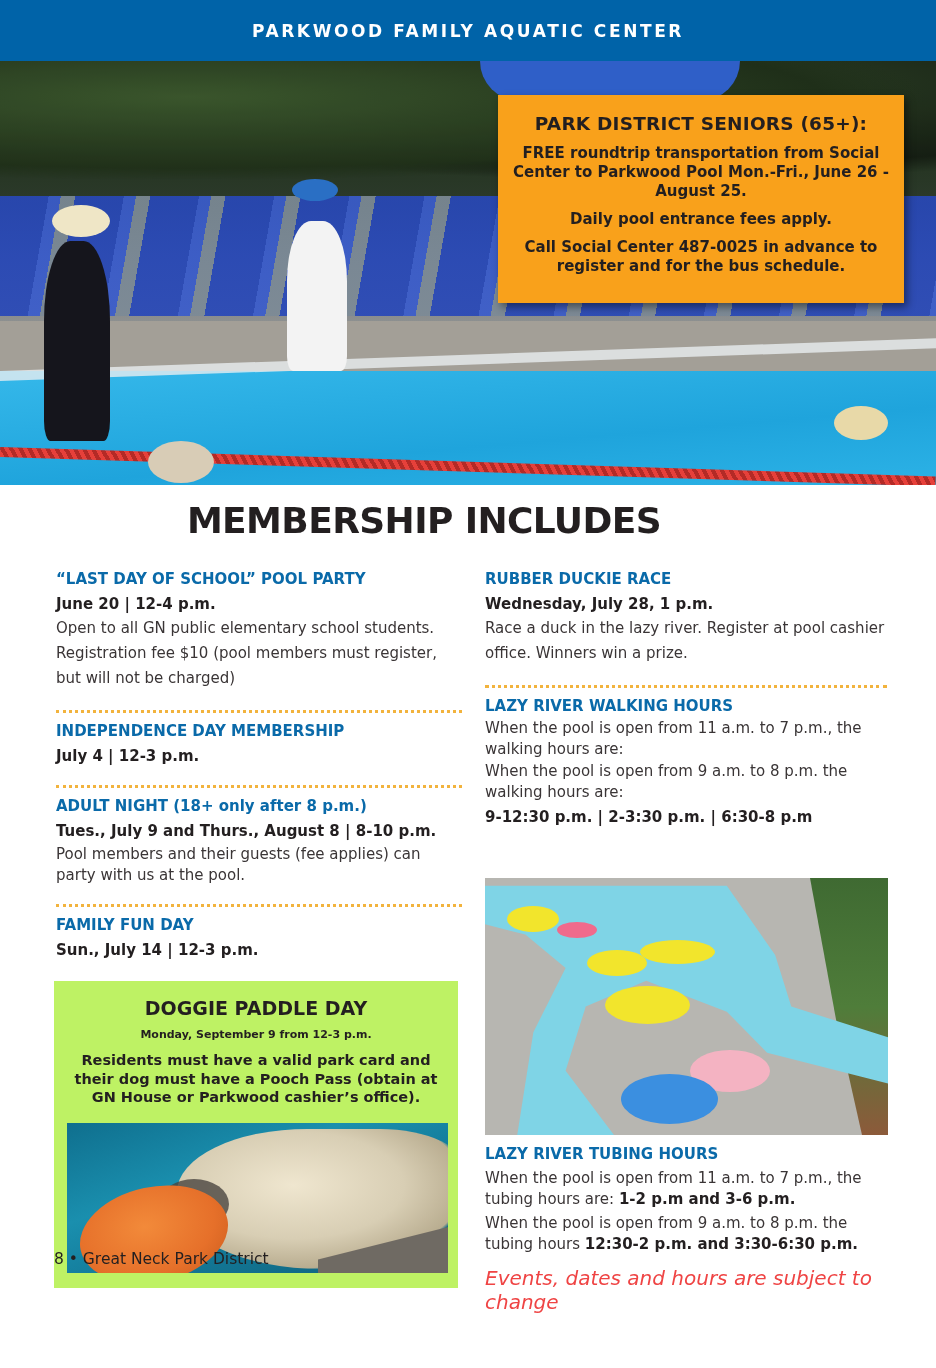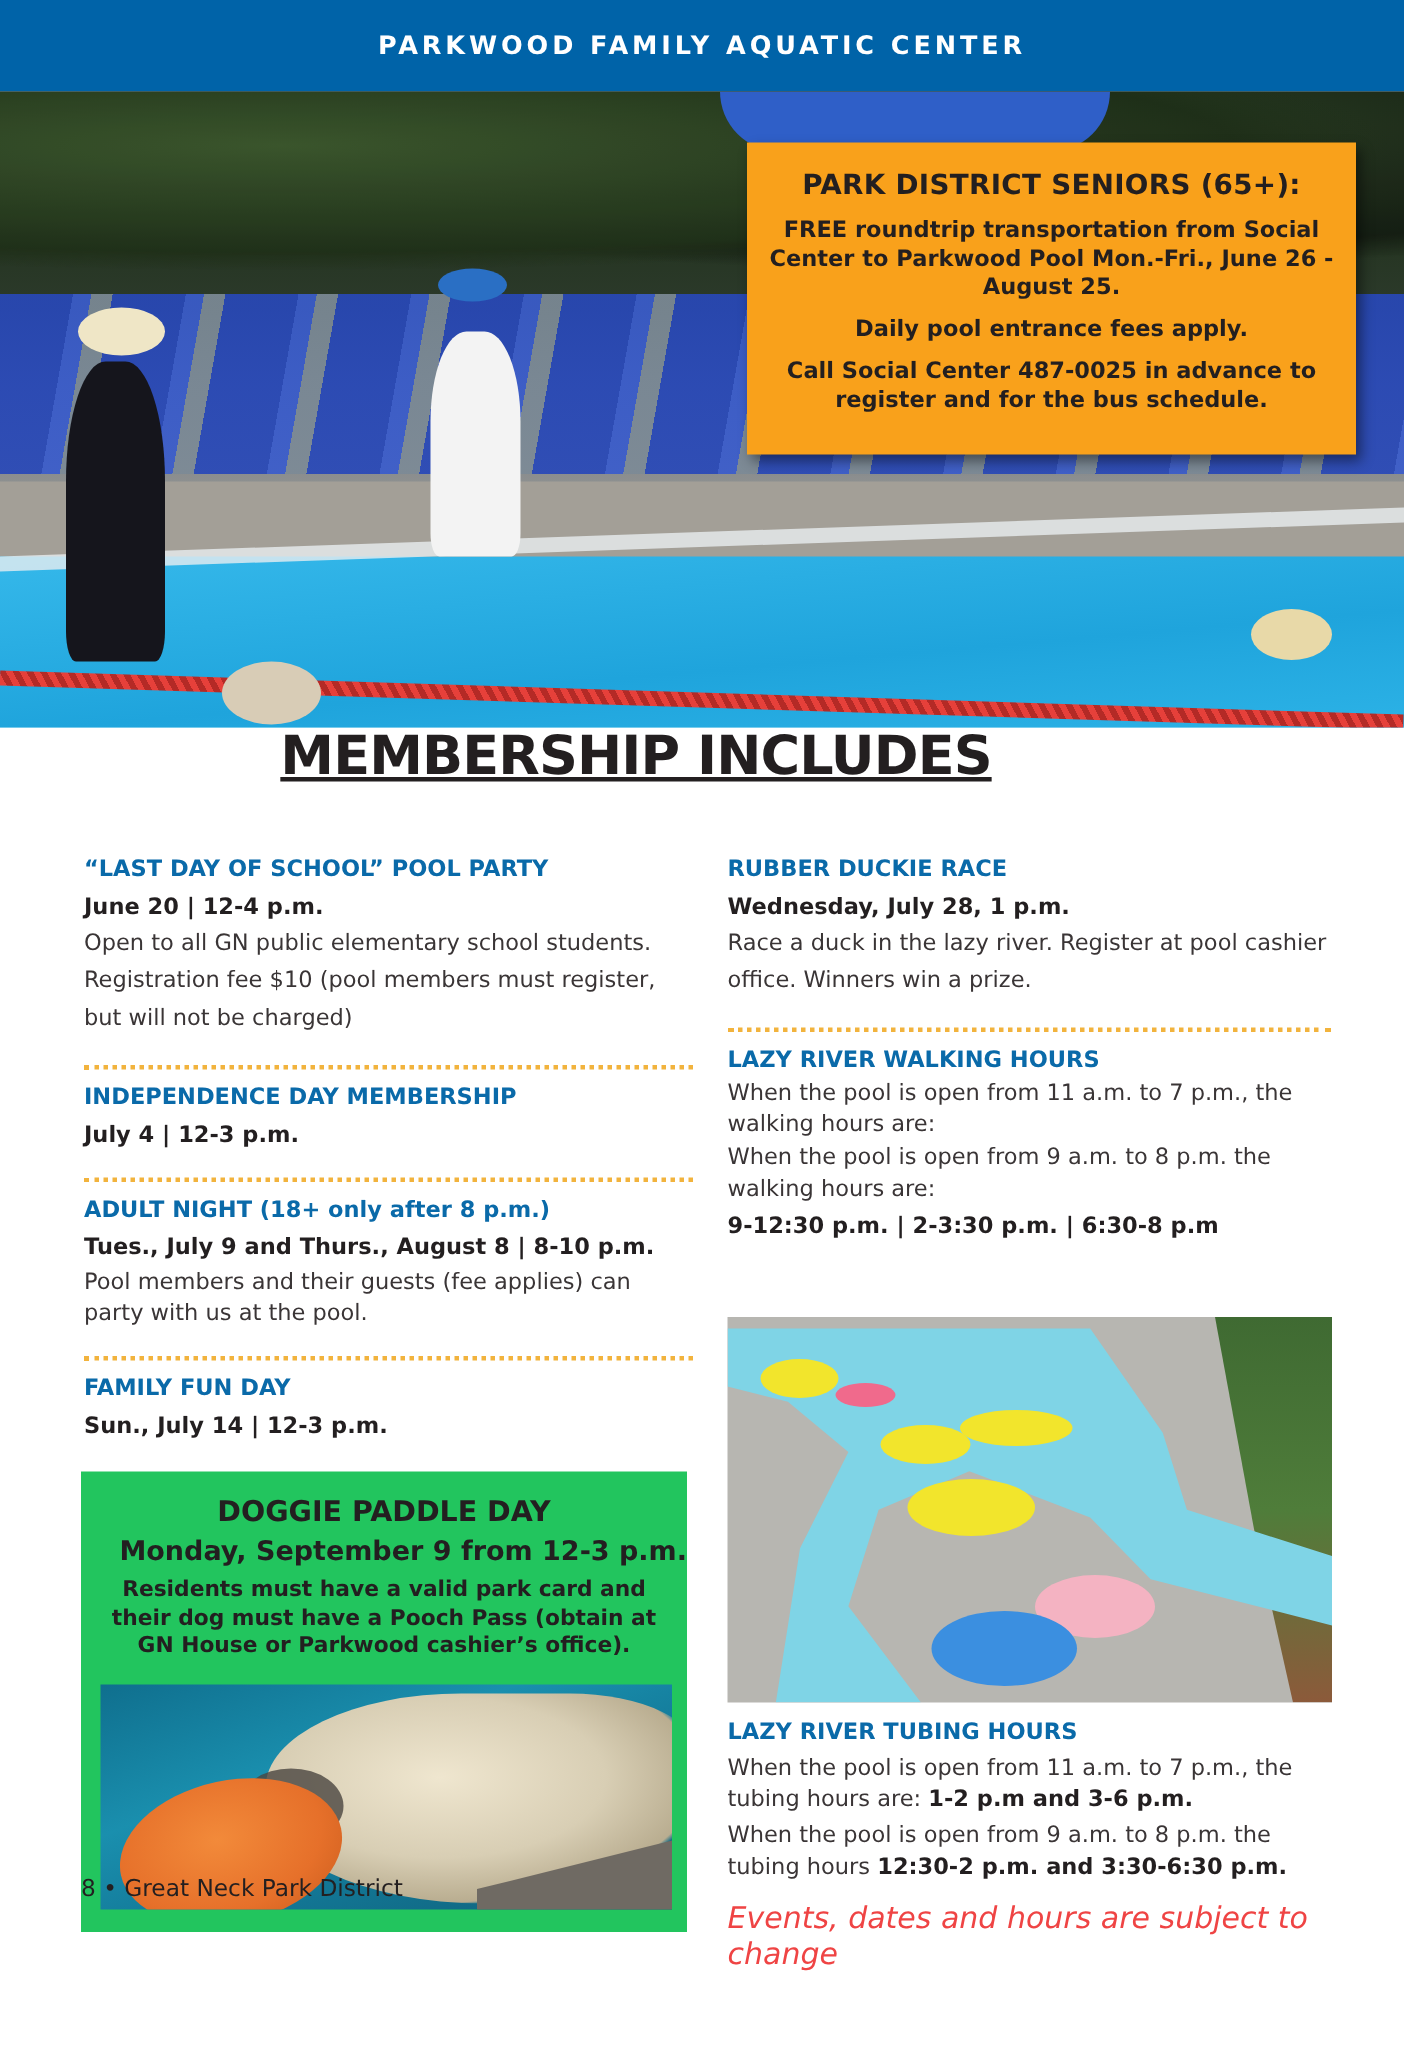--- a/index.html
+++ b/index.html
@@ -37,42 +37,42 @@
 
   .seniors-box {
     position: absolute; left: 498px; top: 95px; width: 406px; height: 208px;
     background: #f9a11b; box-shadow: 3px 4px 8px rgba(0,0,0,.45);
     text-align: center; padding-top: 18px;
   }
   .seniors-box h2 { font-family: "DejaVu Sans", sans-serif; font-size: 18.5px; font-weight: bold; color: #231f20; letter-spacing: .2px; line-height: 22px; }
   .seniors-box p { font-family: "DejaVu Sans", sans-serif; font-size: 15px; font-weight: bold; color: #231f20; line-height: 19px; margin-top: 9px; }
 
   .main-title {
-    position: absolute; left: 0; top: 484px; width: 848px; text-align: center;
-    font-family: "DejaVu Sans", sans-serif; font-weight: bold; font-size: 36px; color: #231f20; letter-spacing: -0.6px; text-decoration: underline;
+    position: absolute; left: 0; top: 500px; width: 848px; text-align: center;
+    font-family: "DejaVu Sans", sans-serif; font-weight: bold; font-size: 36px; color: #231f20; letter-spacing: -0.6px;
   }
 
   .col { position: absolute; width: 406px; }
   .col.left { left: 56px; top: 569px; }
   .col.right { left: 485px; top: 569px; width: 405px; }
 
   .ev-title { font-family: "DejaVu Sans", sans-serif; font-weight: bold; color: #0a6aa9; font-size: 15px; line-height: 20px; }
   .ev-date { font-family: "DejaVu Sans", sans-serif; font-weight: bold; color: #231f20; font-size: 15px; line-height: 20px; margin-top: 5px; }
   .ev-body { font-family: "DejaVu Sans", sans-serif; color: #3a3536; font-size: 15px; line-height: 25px; margin-top: 2px; }
   .ev-body.tight { line-height: 20.5px; margin-top: 3px; }
   .ev-body b { color: #231f20; }
   .dots { height: 14px; margin: 8px 0 8px 0; border-bottom: 3px dotted #f2b33d; width: 406px; }
   .dots.r { width: 402px; }
 
   .doggie {
-    position: absolute; left: 54px; top: 981px; width: 404px; height: 307px; background: #22c55e;
+    position: absolute; left: 54px; top: 981px; width: 404px; height: 307px; background: #bef264;
     text-align: center;
   }
   .doggie h3 { font-family: "DejaVu Sans", sans-serif; font-weight: bold; font-size: 19px; color: #231f20; margin-top: 16px; line-height: 22px; }
-  .doggie .d-date { font-family: "DejaVu Sans", sans-serif; font-weight: bold; font-size: 18px; line-height: 19px; margin-top: 6px; color: #231f20; text-align: right; }
+  .doggie .d-date { font-family: "DejaVu Sans", sans-serif; font-weight: bold; font-size: 11px; line-height: 19px; margin-top: 6px; color: #231f20; }
   .doggie .d-body { font-family: "DejaVu Sans", sans-serif; font-weight: bold; font-size: 14.5px; line-height: 18.5px; margin-top: 7px; color: #231f20; padding: 0 8px; }
   .dog-photo { position: absolute; left: 13px; top: 142px; width: 381px; height: 150px; overflow: hidden;
     background: linear-gradient(160deg, #0f6f8e 0%, #1a8fae 35%, #137a99 60%, #0f5f78 100%); }
   .dog-photo .dog { position: absolute; left: 110px; top: 6px; width: 290px; height: 140px; border-radius: 45% 30% 40% 50%;
     background: radial-gradient(ellipse at 40% 40%, #efe6cf 0, #d8ceb4 45%, #b9ad90 70%, rgba(185,173,144,0) 72%); }
   .dog-photo .frisbee { position: absolute; left: 12px; top: 64px; width: 150px; height: 95px; border-radius: 50%;
     background: radial-gradient(ellipse at 45% 40%, #f28a3a 0, #e6702a 60%, #c85a1c 100%); transform: rotate(-12deg); }
   .dog-photo .snout { position: absolute; left: 92px; top: 56px; width: 70px; height: 50px; border-radius: 50%; background: #4a4540; opacity: .8; }
   .dog-photo .edge { position: absolute; right: 0; bottom: 0; width: 130px; height: 46px; background: #6f6a63; transform: skewY(-14deg); transform-origin: right; }
 

